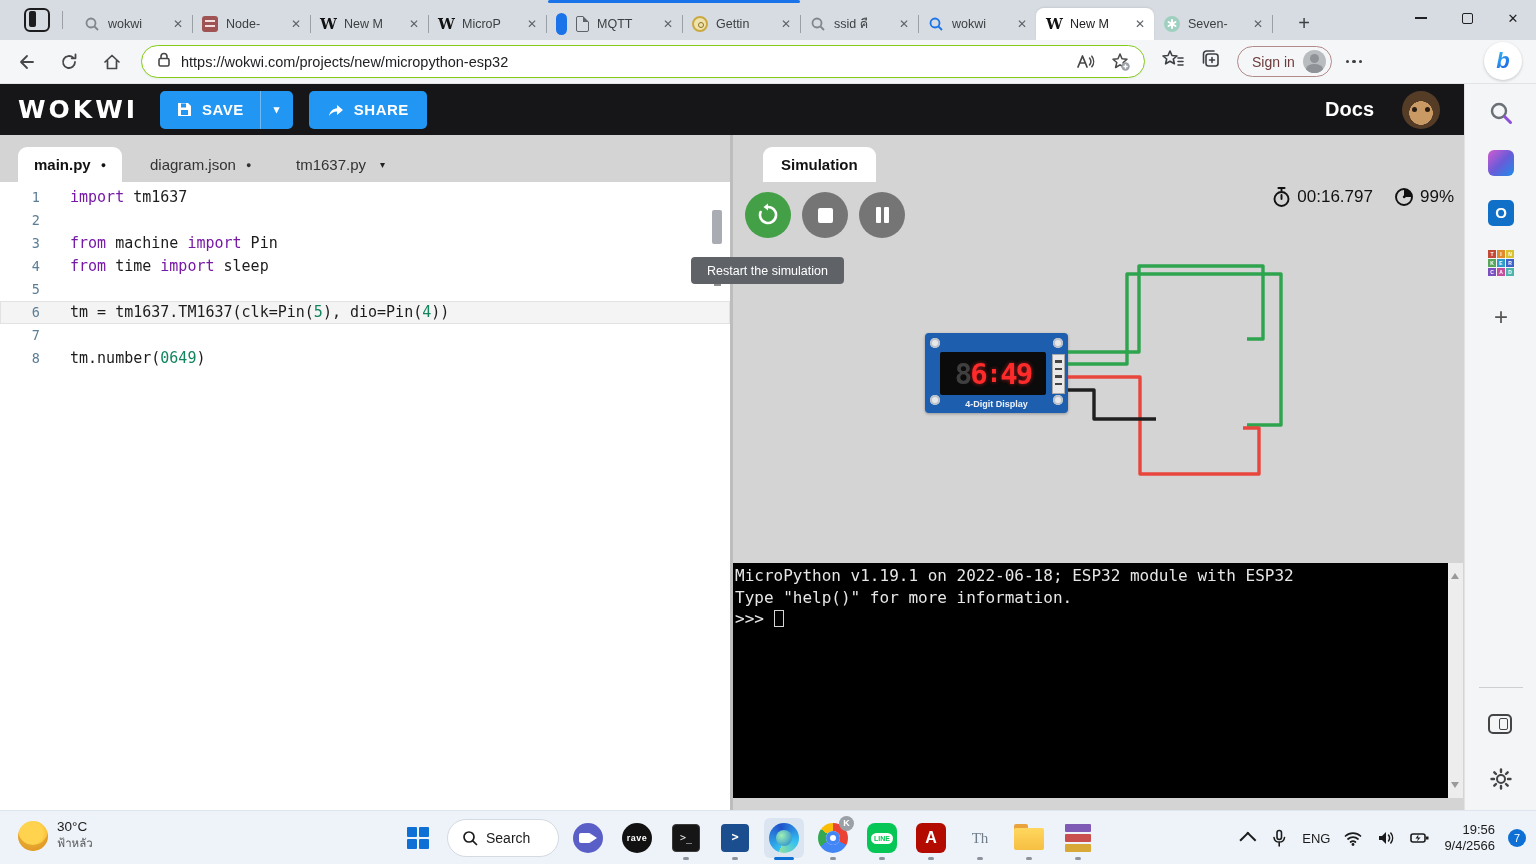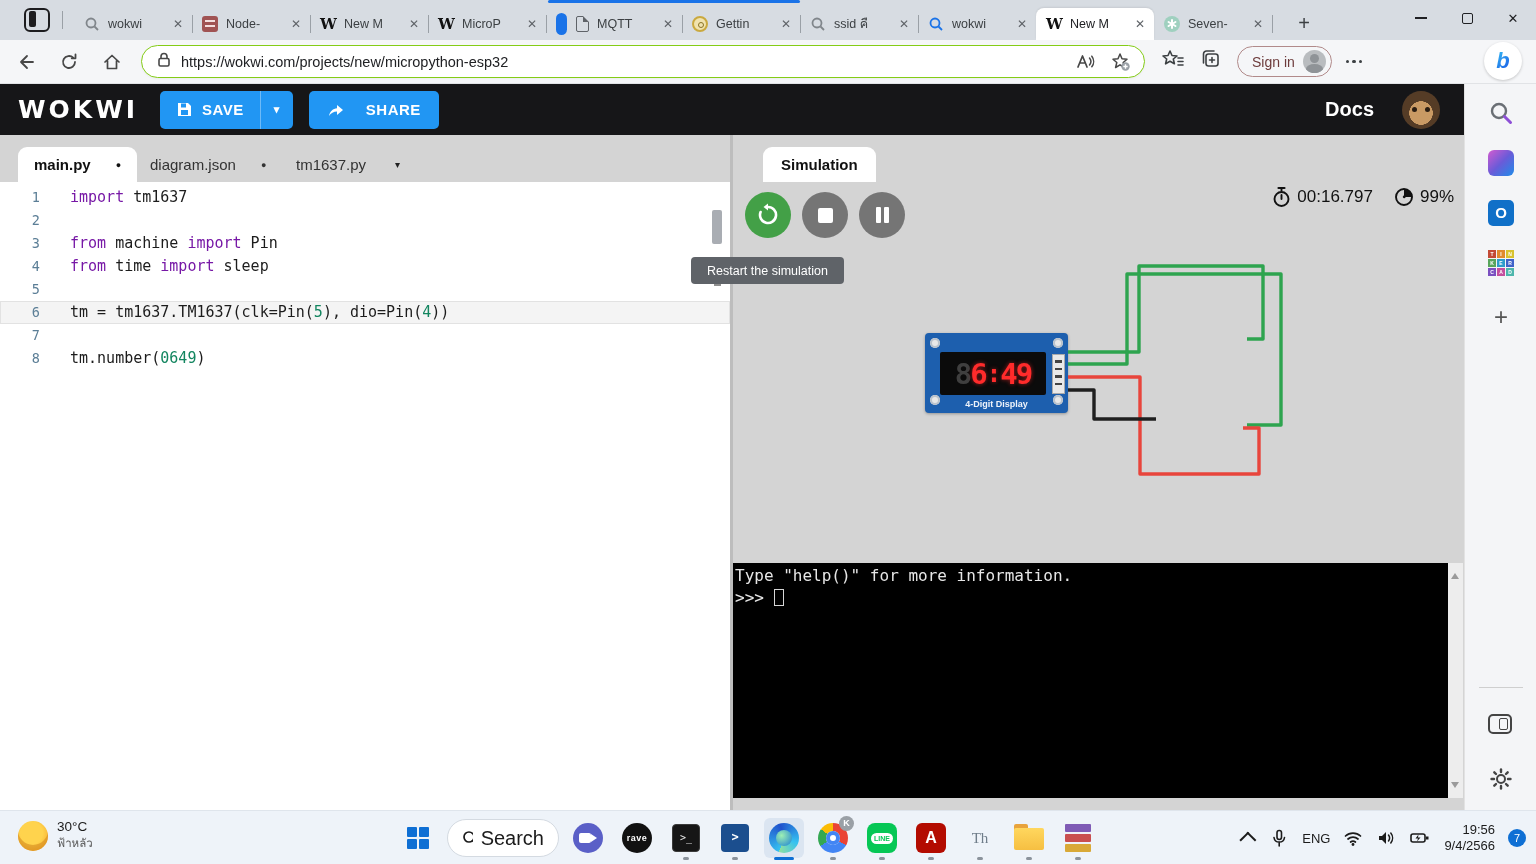--- a/index.html
+++ b/index.html
@@ -58,28 +58,28 @@
   .bing { position:absolute; right:14px; top:2px; width:38px; height:38px; border-radius:50%; background:#fff; box-shadow:0 1px 3px rgba(0,0,0,.2); display:flex; align-items:center; justify-content:center; }
   .bing b { font-size:22px; font-style:italic; background:linear-gradient(135deg,#37c6f4,#174ae4); -webkit-background-clip:text; background-clip:text; color:transparent; }
 
   
   .wkheader { position:absolute; left:0; top:84px; width:1464px; height:51px; background:#161618; display:flex; align-items:center; }
   .wklogo { color:#fff; font-size:25px; font-weight:bold; letter-spacing:3px; margin-left:18px; font-family:"DejaVu Sans", sans-serif; }
   .btnblue { background:#2196f3; color:#fff; height:38px; display:flex; align-items:center; border-radius:5px; font-weight:bold; font-size:15px; letter-spacing:.5px; }
   .btn-save { margin-left:22px; }
   .save-main { display:flex; align-items:center; gap:9px; padding:0 16px; height:38px; border-right:1px solid rgba(255,255,255,.35); }
   .save-caret { padding:0 13px; font-size:11px; }
-  .btn-share { margin-left:16px; padding:0 18px; gap:21px; }
+  .btn-share { margin-left:16px; padding:0 18px; gap:9px; }
   .docs { margin-left:auto; color:#fff; font-size:20px; font-weight:600; }
   .avatar { width:38px; height:38px; border-radius:50%; margin:0 24px 0 28px; background:radial-gradient(circle at 50% 58%, #c99a64 0 40%, #553c26 41% 100%); position:relative; }
   .avatar::before { content:""; position:absolute; left:10px; top:16px; width:5px; height:5px; border-radius:50%; background:#2a1d12; box-shadow:13px 0 0 #2a1d12; }
 
   
   .graybar { position:absolute; left:0; top:135px; width:1464px; height:47px; background:#d4d4d4; }
-  .edtab { position:absolute; top:12px; height:35px; display:flex; align-items:center; gap:25px; font-size:15px; color:#333; padding:0 16px; }
+  .edtab { position:absolute; top:12px; height:35px; display:flex; align-items:center; gap:10px; font-size:15px; color:#333; padding:0 16px; }
   .edtab.active { background:#fff; border-radius:9px 9px 0 0; font-weight:bold; color:#111; }
   .edtab .dot { font-size:9px; }
   .edtab .caret { font-size:10px; color:#222; margin-left:4px; }
   .simtab { position:absolute; left:763px; top:12px; height:35px; background:#fff; border-radius:9px 9px 0 0; font-weight:bold; font-size:15px; color:#111; display:flex; align-items:center; padding:0 18px; }
 
   
   .editor { position:absolute; left:0; top:182px; width:730px; height:628px; background:#fff; font-family:"DejaVu Sans Mono", monospace; font-size:15px; padding-top:4px; }
   .cl { display:flex; height:23px; line-height:23px; position:relative; }
   .cl.cur { background:#f4f4f4; box-shadow:inset 0 0 0 1px #e2e2e2; }
   .ln { width:70px; text-align:right; padding-right:30px; color:#5b7e96; font-size:13.5px; flex:none; }
@@ -151,21 +151,21 @@
   
   .taskbar { position:absolute; left:0; top:810px; width:1536px; height:54px; background:#eef3f9; border-top:1px solid #dfe5ec;padding-left:46px; }
   .weather { position:absolute; left:18px; top:8px; display:flex; align-items:center; gap:9px; }
   .wsun { width:30px; height:30px; border-radius:50%; background:radial-gradient(circle at 45% 40%, #ffd34d 0 45%, #f29b1d 100%); box-shadow:inset 0 -6px 0 rgba(200,120,20,.45); }
   .wtxt div:first-child { font-size:13.5px; color:#1b1b1b; }
   .wtxt div:last-child { font-size:11.5px; color:#5a5a5a; }
   .centerbar { position:absolute; left:398px; top:7px; display:flex; align-items:center; gap:9px; }
   .winlogo { width:40px; height:40px; display:flex; align-items:center; justify-content:center; }
   .winlogo i { width:22px; height:22px; display:grid; grid-template-columns:1fr 1fr; gap:2px; }
   .winlogo i b { background:#0e6fd4; border-radius:1px; }
-  .searchpill { width:112px; height:38px; background:#fff; border:1px solid #d4dae1; border-radius:19px; display:flex; align-items:center; gap:8px; padding:0 14px; font-size:20px; color:#1b1b1b; }
+  .searchpill { width:112px; height:38px; background:#fff; border:1px solid #d4dae1; border-radius:19px; display:flex; align-items:center; gap:8px; padding:0 14px; font-size:14px; color:#1b1b1b; }
   .tkico { width:40px; height:40px; display:flex; align-items:center; justify-content:center; position:relative; }
   .tkico.running::after { content:""; position:absolute; left:17px; bottom:-2px; width:6px; height:3px; border-radius:2px; background:#8b939c; }
   .tkico.activeapp { background:#dbe5f1; border-radius:6px; }
   .tkico.activeapp::after { content:""; position:absolute; left:10px; bottom:-2px; width:20px; height:3px; border-radius:2px; background:#0e6fd4; }
   .ic-chat { width:30px; height:30px; border-radius:50%; background:#5a5fc7; position:relative; }
   .ic-chat::before { content:""; position:absolute; left:6px; top:10px; width:12px; height:10px; background:#fff; border-radius:2px; }
   .ic-chat::after { content:""; position:absolute; left:18px; top:11px; border:4px solid transparent; border-left:6px solid #fff; }
   .ic-rave { width:30px; height:30px; border-radius:50%; background:#111; color:#fff; font-size:9px; font-weight:bold; text-align:center; line-height:30px; letter-spacing:.5px; }
   .ic-cmd { width:28px; height:28px; background:#161616; border:1px solid #3a3a3a; border-radius:4px; color:#eee; font-family:"DejaVu Sans Mono",monospace; font-size:10px; line-height:26px; text-align:center; }
   .ic-ps { width:28px; height:28px; background:#1b4e8e; border-radius:4px; color:#fff; font-family:"DejaVu Sans Mono",monospace; font-size:12px; font-weight:bold; line-height:26px; text-align:center; }
@@ -476,20 +476,21 @@
       <path d="M335 170 H406 V84 H530 V157 H514" fill="none" stroke="#2ea44f" stroke-width="3.4" stroke-linejoin="round"></path>
       <path d="M335 182 H394 V92 H548 V243 H514" fill="none" stroke="#2ea44f" stroke-width="3.4" stroke-linejoin="round"></path>
       <path d="M335 195 H407 V292 H526 V246 H510" fill="none" stroke="#e8453c" stroke-width="3.4" stroke-linejoin="round"></path>
       <path d="M335 208 H361 V237 H423" fill="none" stroke="#1f1f1f" stroke-width="3.4" stroke-linejoin="round"></path>
     </svg>
   </div>
 
   <div class="tooltip">Restart the simulation</div>
 
   <div class="terminal">
+    <div>MicroPython v1.19.1 on 2022-06-18; ESP32 module with ESP32</div>
     <div>Type "help()" for more information.</div>
     <div><span>&gt;&gt;&gt; </span><span class="cursor"></span></div>
   </div>
   <div class="termscroll">
     <i class="tri-up"></i>
     <i class="tri-dn"></i>
   </div>
 
   <div class="sidebar">
     <div class="sbico" style="top:16px;"><svg width="26" height="26">

